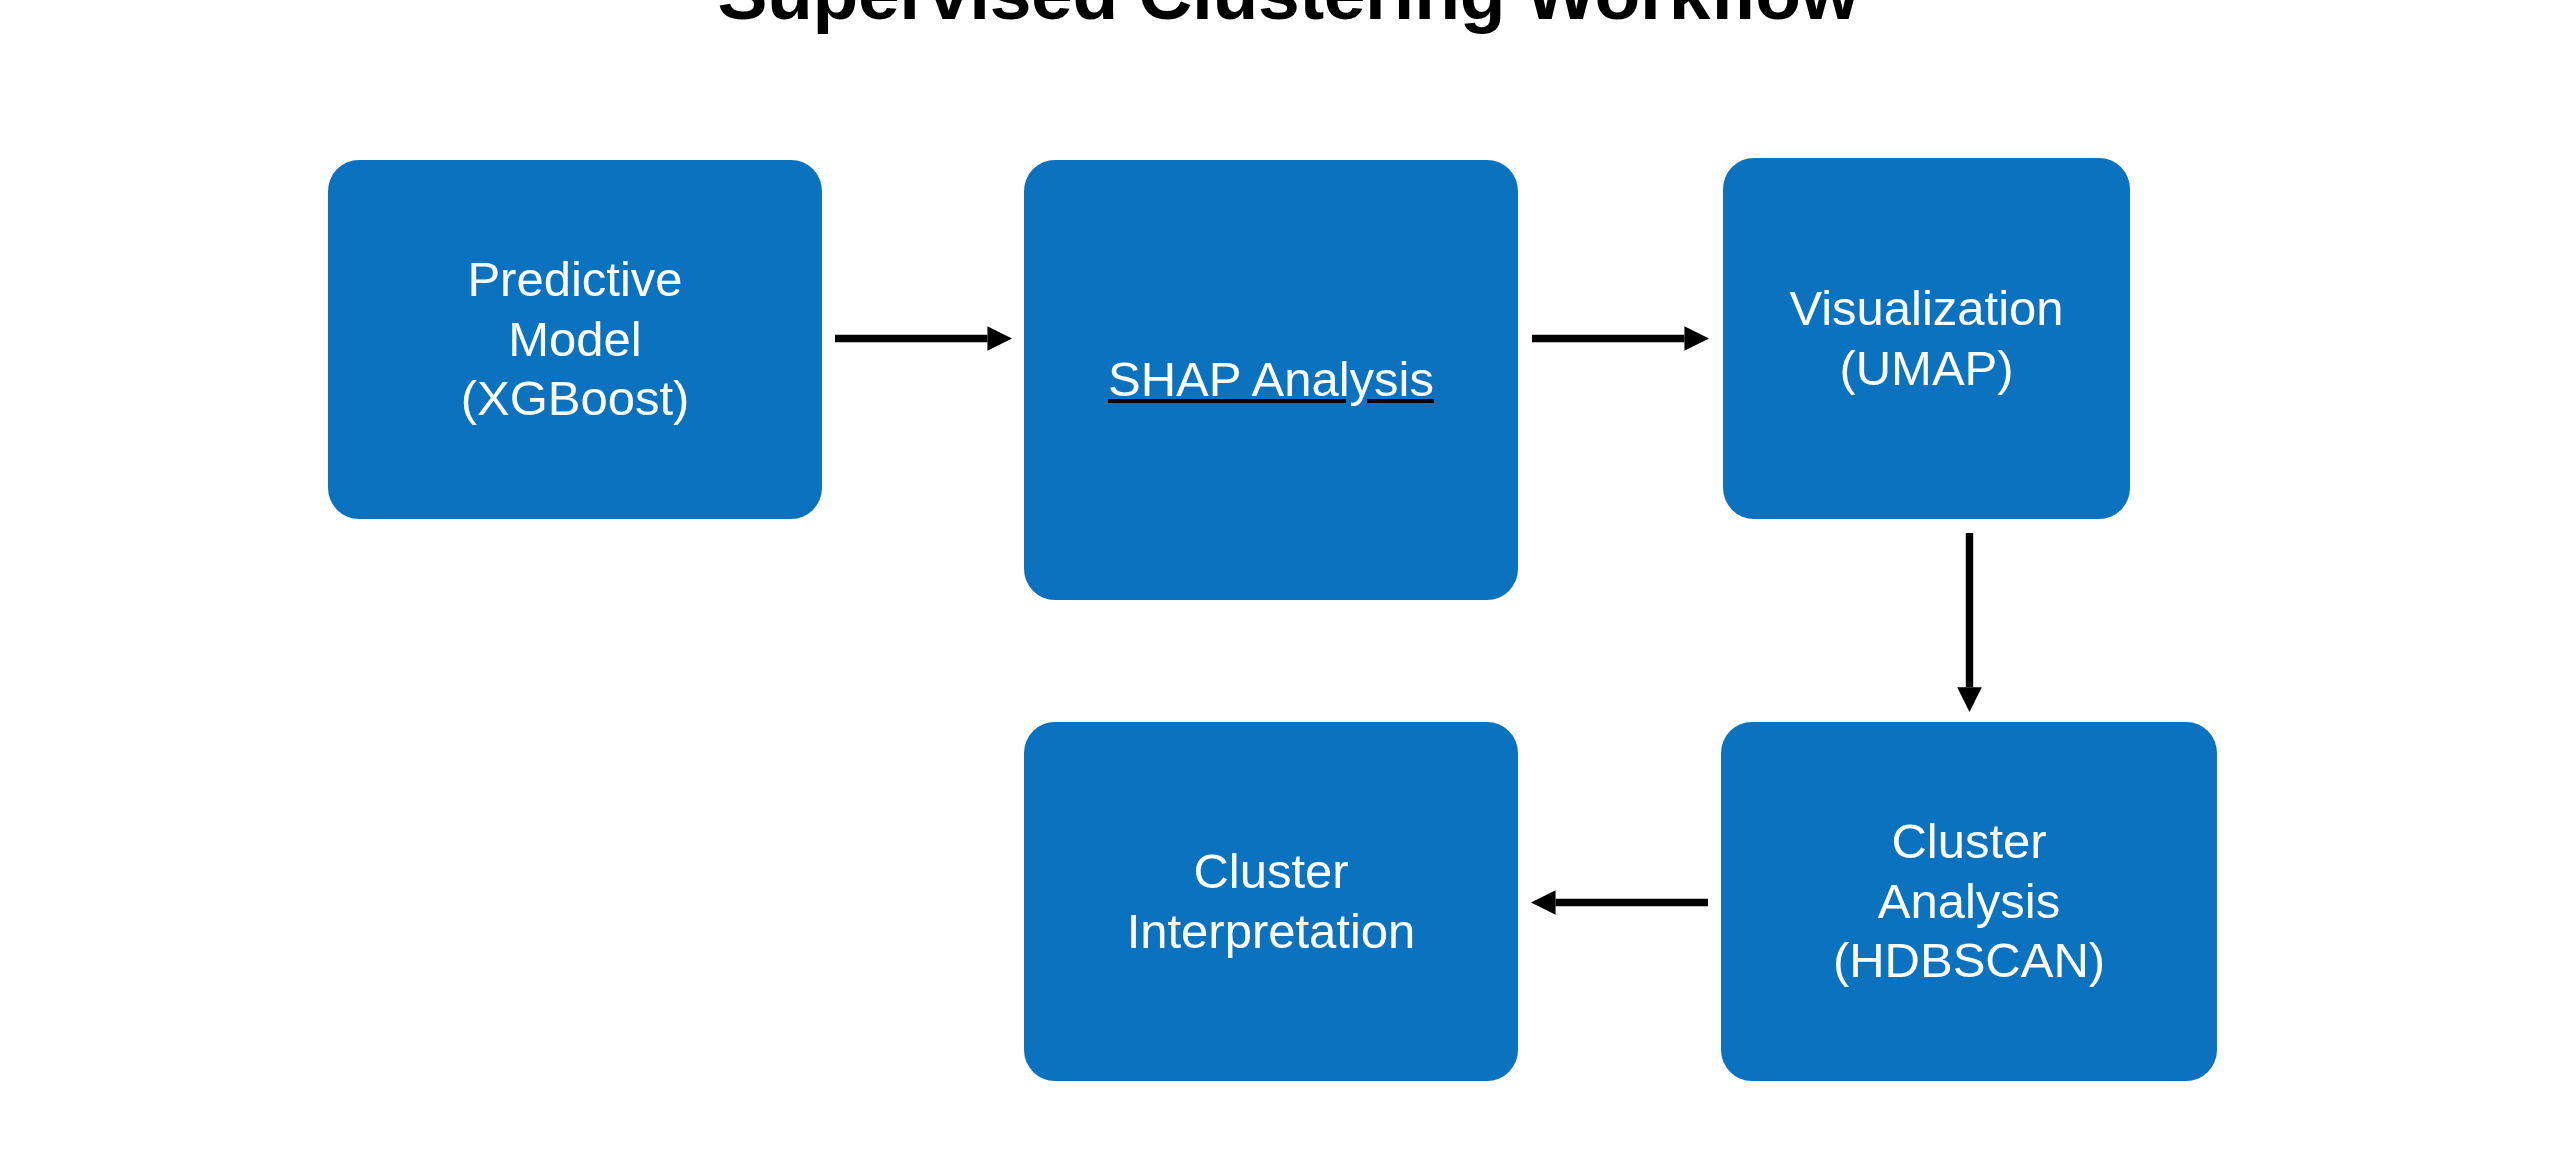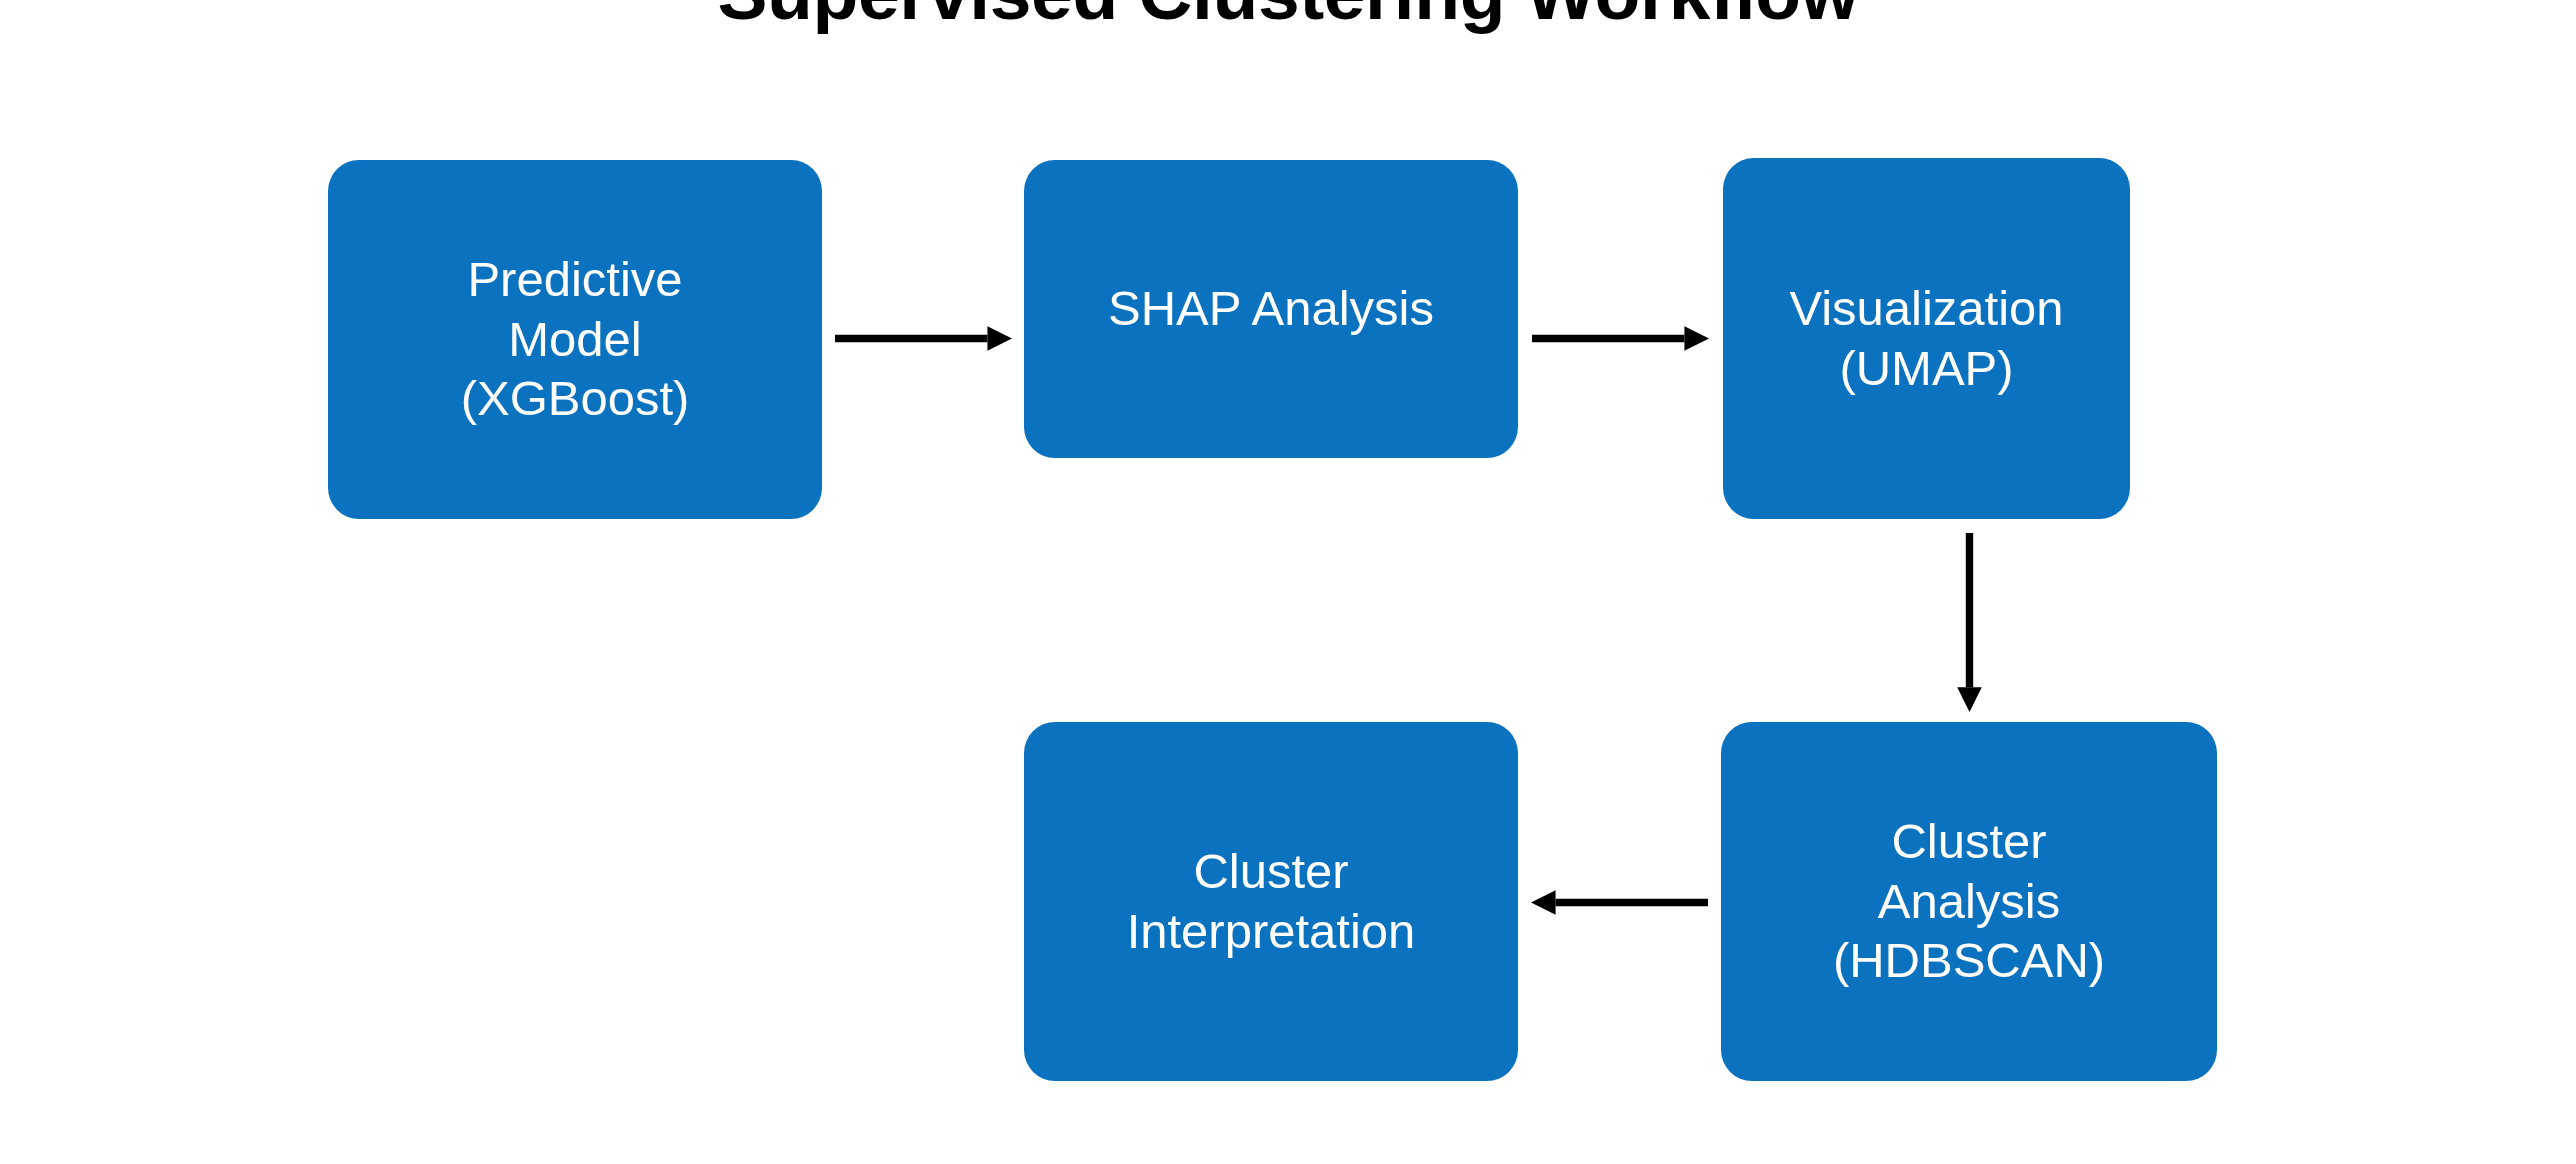--- a/index.html
+++ b/index.html
@@ -52,21 +52,21 @@
     color: #ffffff;
     font-family: "Liberation Sans", sans-serif;
     font-size: 49px;
     line-height: 1.22;
     text-align: center;
     font-weight: normal;
     white-space: pre-line;
   }
 
   #node-predictive-model { left: 328px;  top: 160px;  width: 494px; height: 359px; }
-  #node-shap-analysis    { left: 1024px; top: 160px;  width: 494px; height: 298px; }
+  #node-shap-analysis    { left: 1024px; top: 160px;  width: 494px; height: 440px; text-decoration: underline; }
   #node-visualization    { left: 1723px; top: 158px;  width: 407px; height: 361px; }
   #node-cluster-analysis { left: 1721px; top: 722px;  width: 496px; height: 359px; }
   #node-cluster-interp   { left: 1024px; top: 722px;  width: 494px; height: 359px; }
 
   
   .arrow {
     position: absolute;
   }
   .arrow svg { display: block; overflow: visible; }
 

